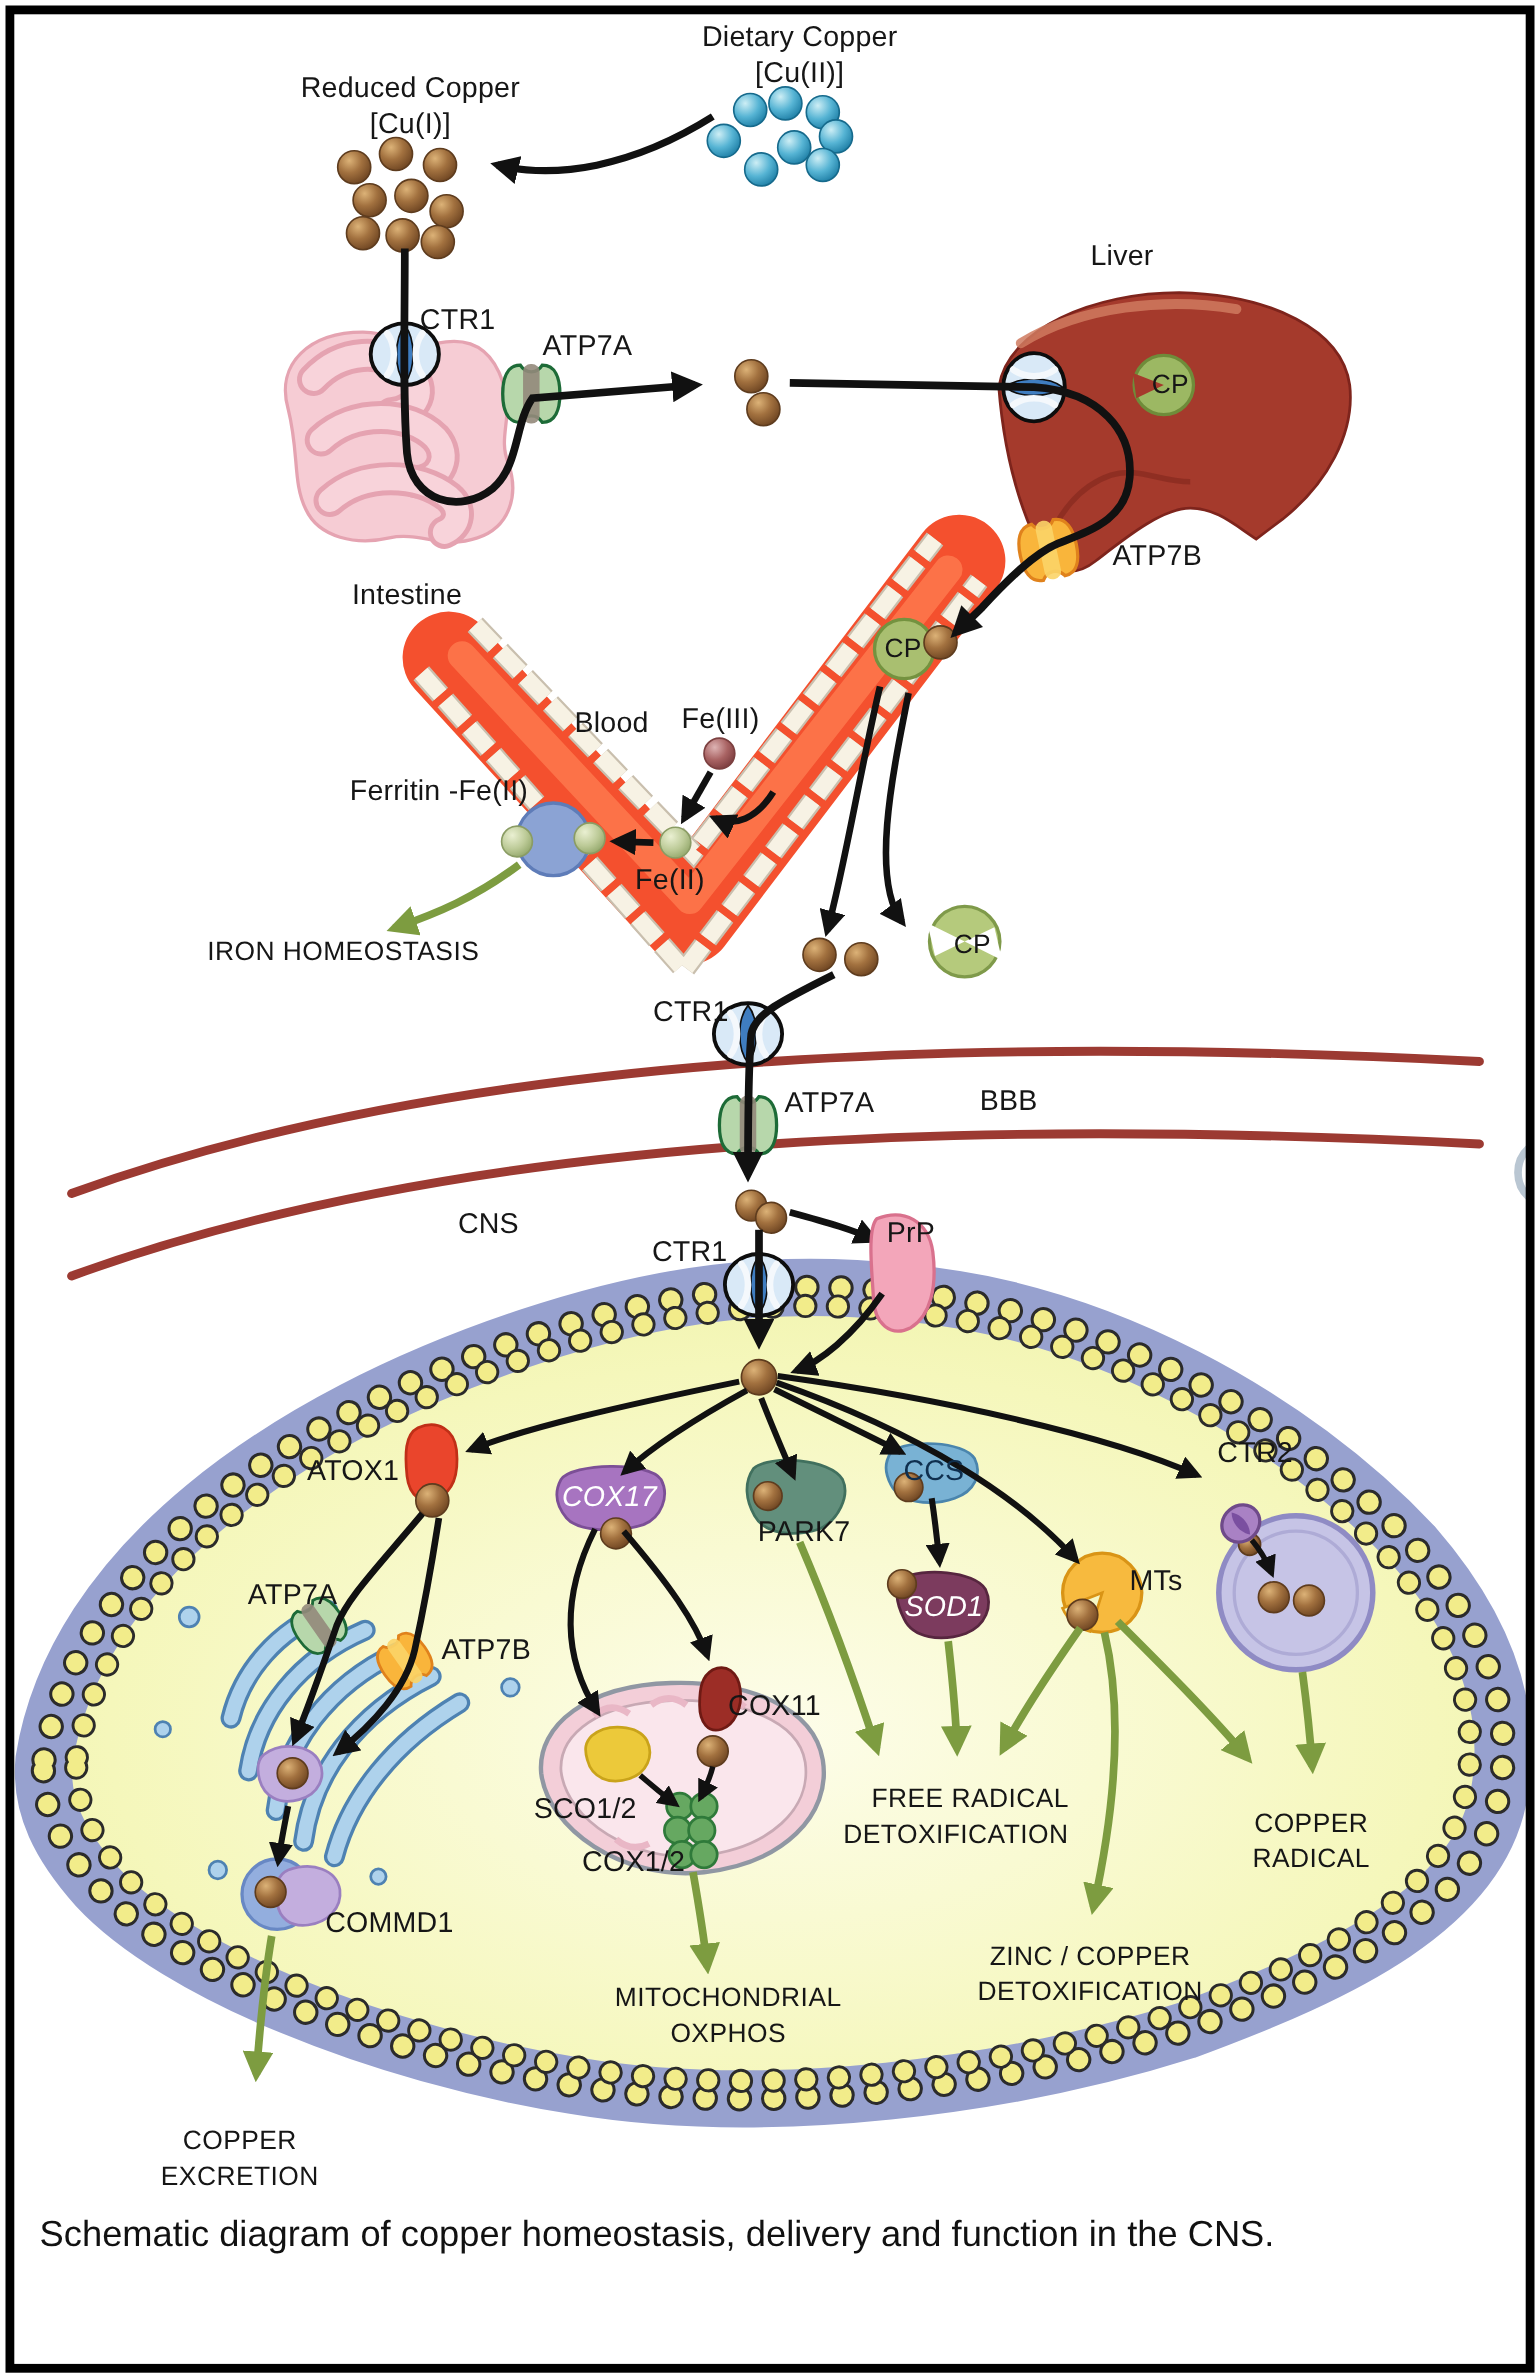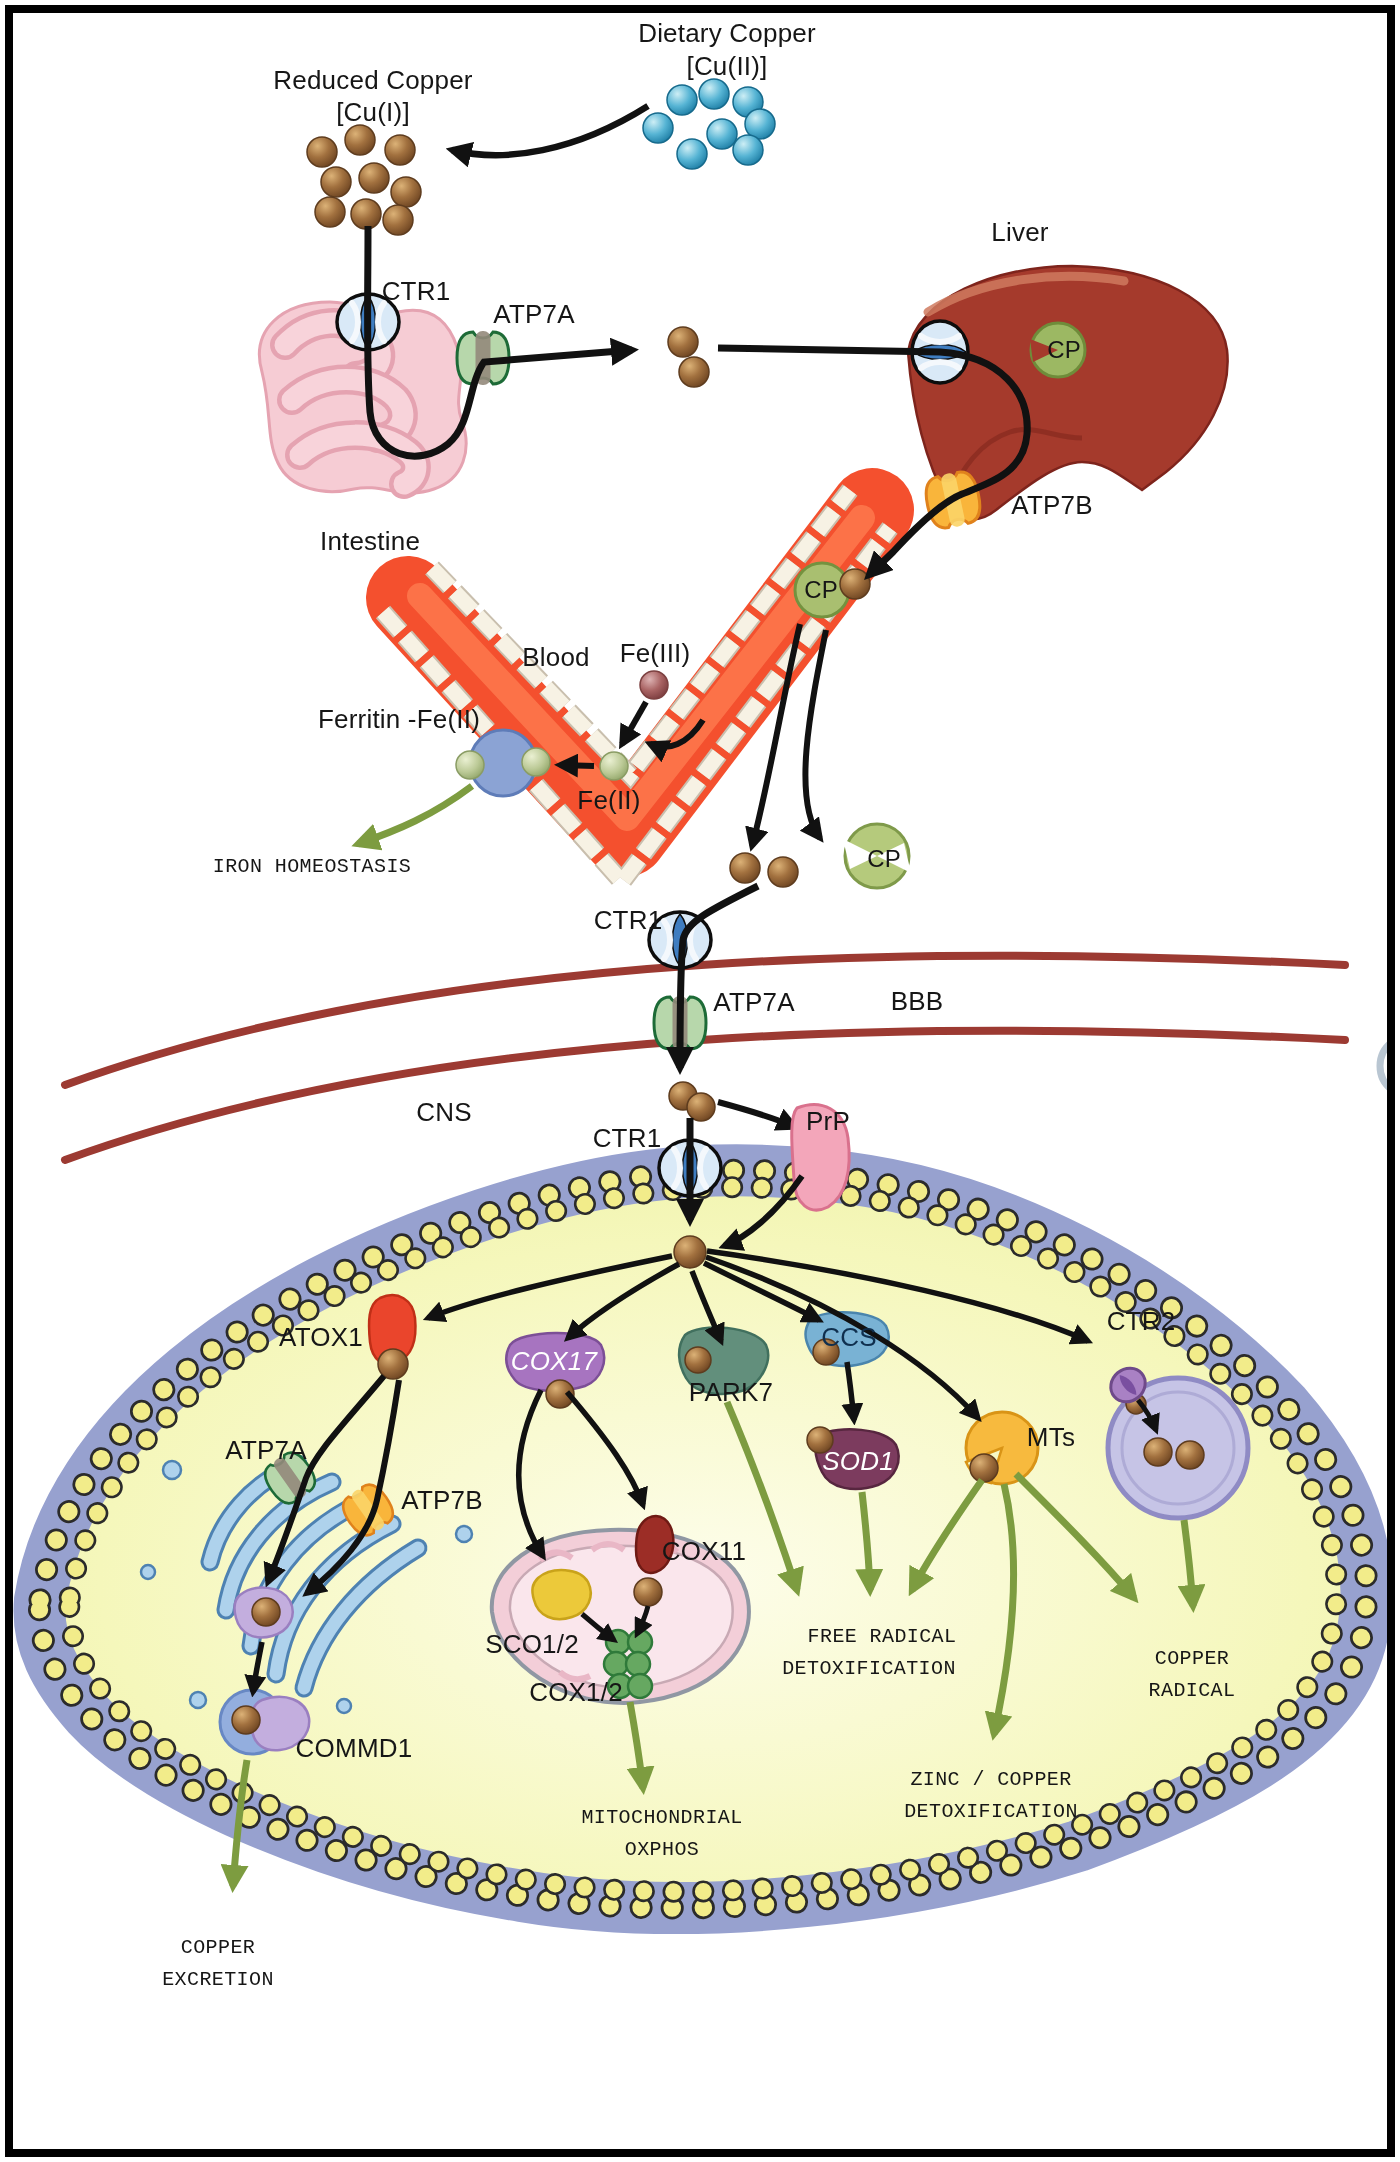--- a/index.html
+++ b/index.html
@@ -7,21 +7,21 @@
     position:relative; width:1400px; height:2162px; background:#fff;
     font-family:"Liberation Sans", sans-serif; overflow:hidden; margin:0 auto;
   }
   .frame{position:absolute; inset:5px; border:8px solid #000; pointer-events:none; z-index:50;}
   svg.art{position:absolute; left:0; top:0; width:1400px; height:2162px;}
   .lbl{
     position:absolute; transform:translate(-50%,-50%);
     font-size:26px; color:#161616; white-space:nowrap; letter-spacing:.2px; z-index:20;
   }
   .lbl.sm{font-size:24px;}
-  .lbl.caps{font-size:20px; letter-spacing:.4px;font-family:Liberation Mono, monospace;}
+  .lbl.caps{font-size:24px; letter-spacing:.4px;}
   .lbl.white{color:#ffffff;font-style:italic;}
   .lbl.navy{color:#0f2f4e;}
   .caption{
     position:absolute; left:36px; top:2012px; font-size:33px; color:#111;
     white-space:nowrap; z-index:20;
   }
   .credit{
     position:absolute; left:36px; top:2072px; font-size:26px; color:#111;
     white-space:nowrap; z-index:20;
   }
@@ -388,15 +388,16 @@
 <div class="lbl caps" style="left:869px;top:1668px">DETOXIFICATION</div>
 <div class="lbl caps" style="left:1192px;top:1658px">COPPER</div>
 <div class="lbl caps" style="left:1192px;top:1690px">RADICAL</div>
 <div class="lbl caps" style="left:991px;top:1779px">ZINC / COPPER</div>
 <div class="lbl caps" style="left:991px;top:1811px">DETOXIFICATION</div>
 <div class="lbl caps" style="left:662px;top:1817px">MITOCHONDRIAL</div>
 <div class="lbl caps" style="left:662px;top:1849px">OXPHOS</div>
 <div class="lbl caps" style="left:218px;top:1947px">COPPER</div>
 <div class="lbl caps" style="left:218px;top:1979px">EXCRETION</div>
 
+<div class="caption">Schematic diagram of copper homeostasis, delivery and function in the CNS.</div>
 
 <div class="frame"></div>
 </div>
 
 </body></html>

